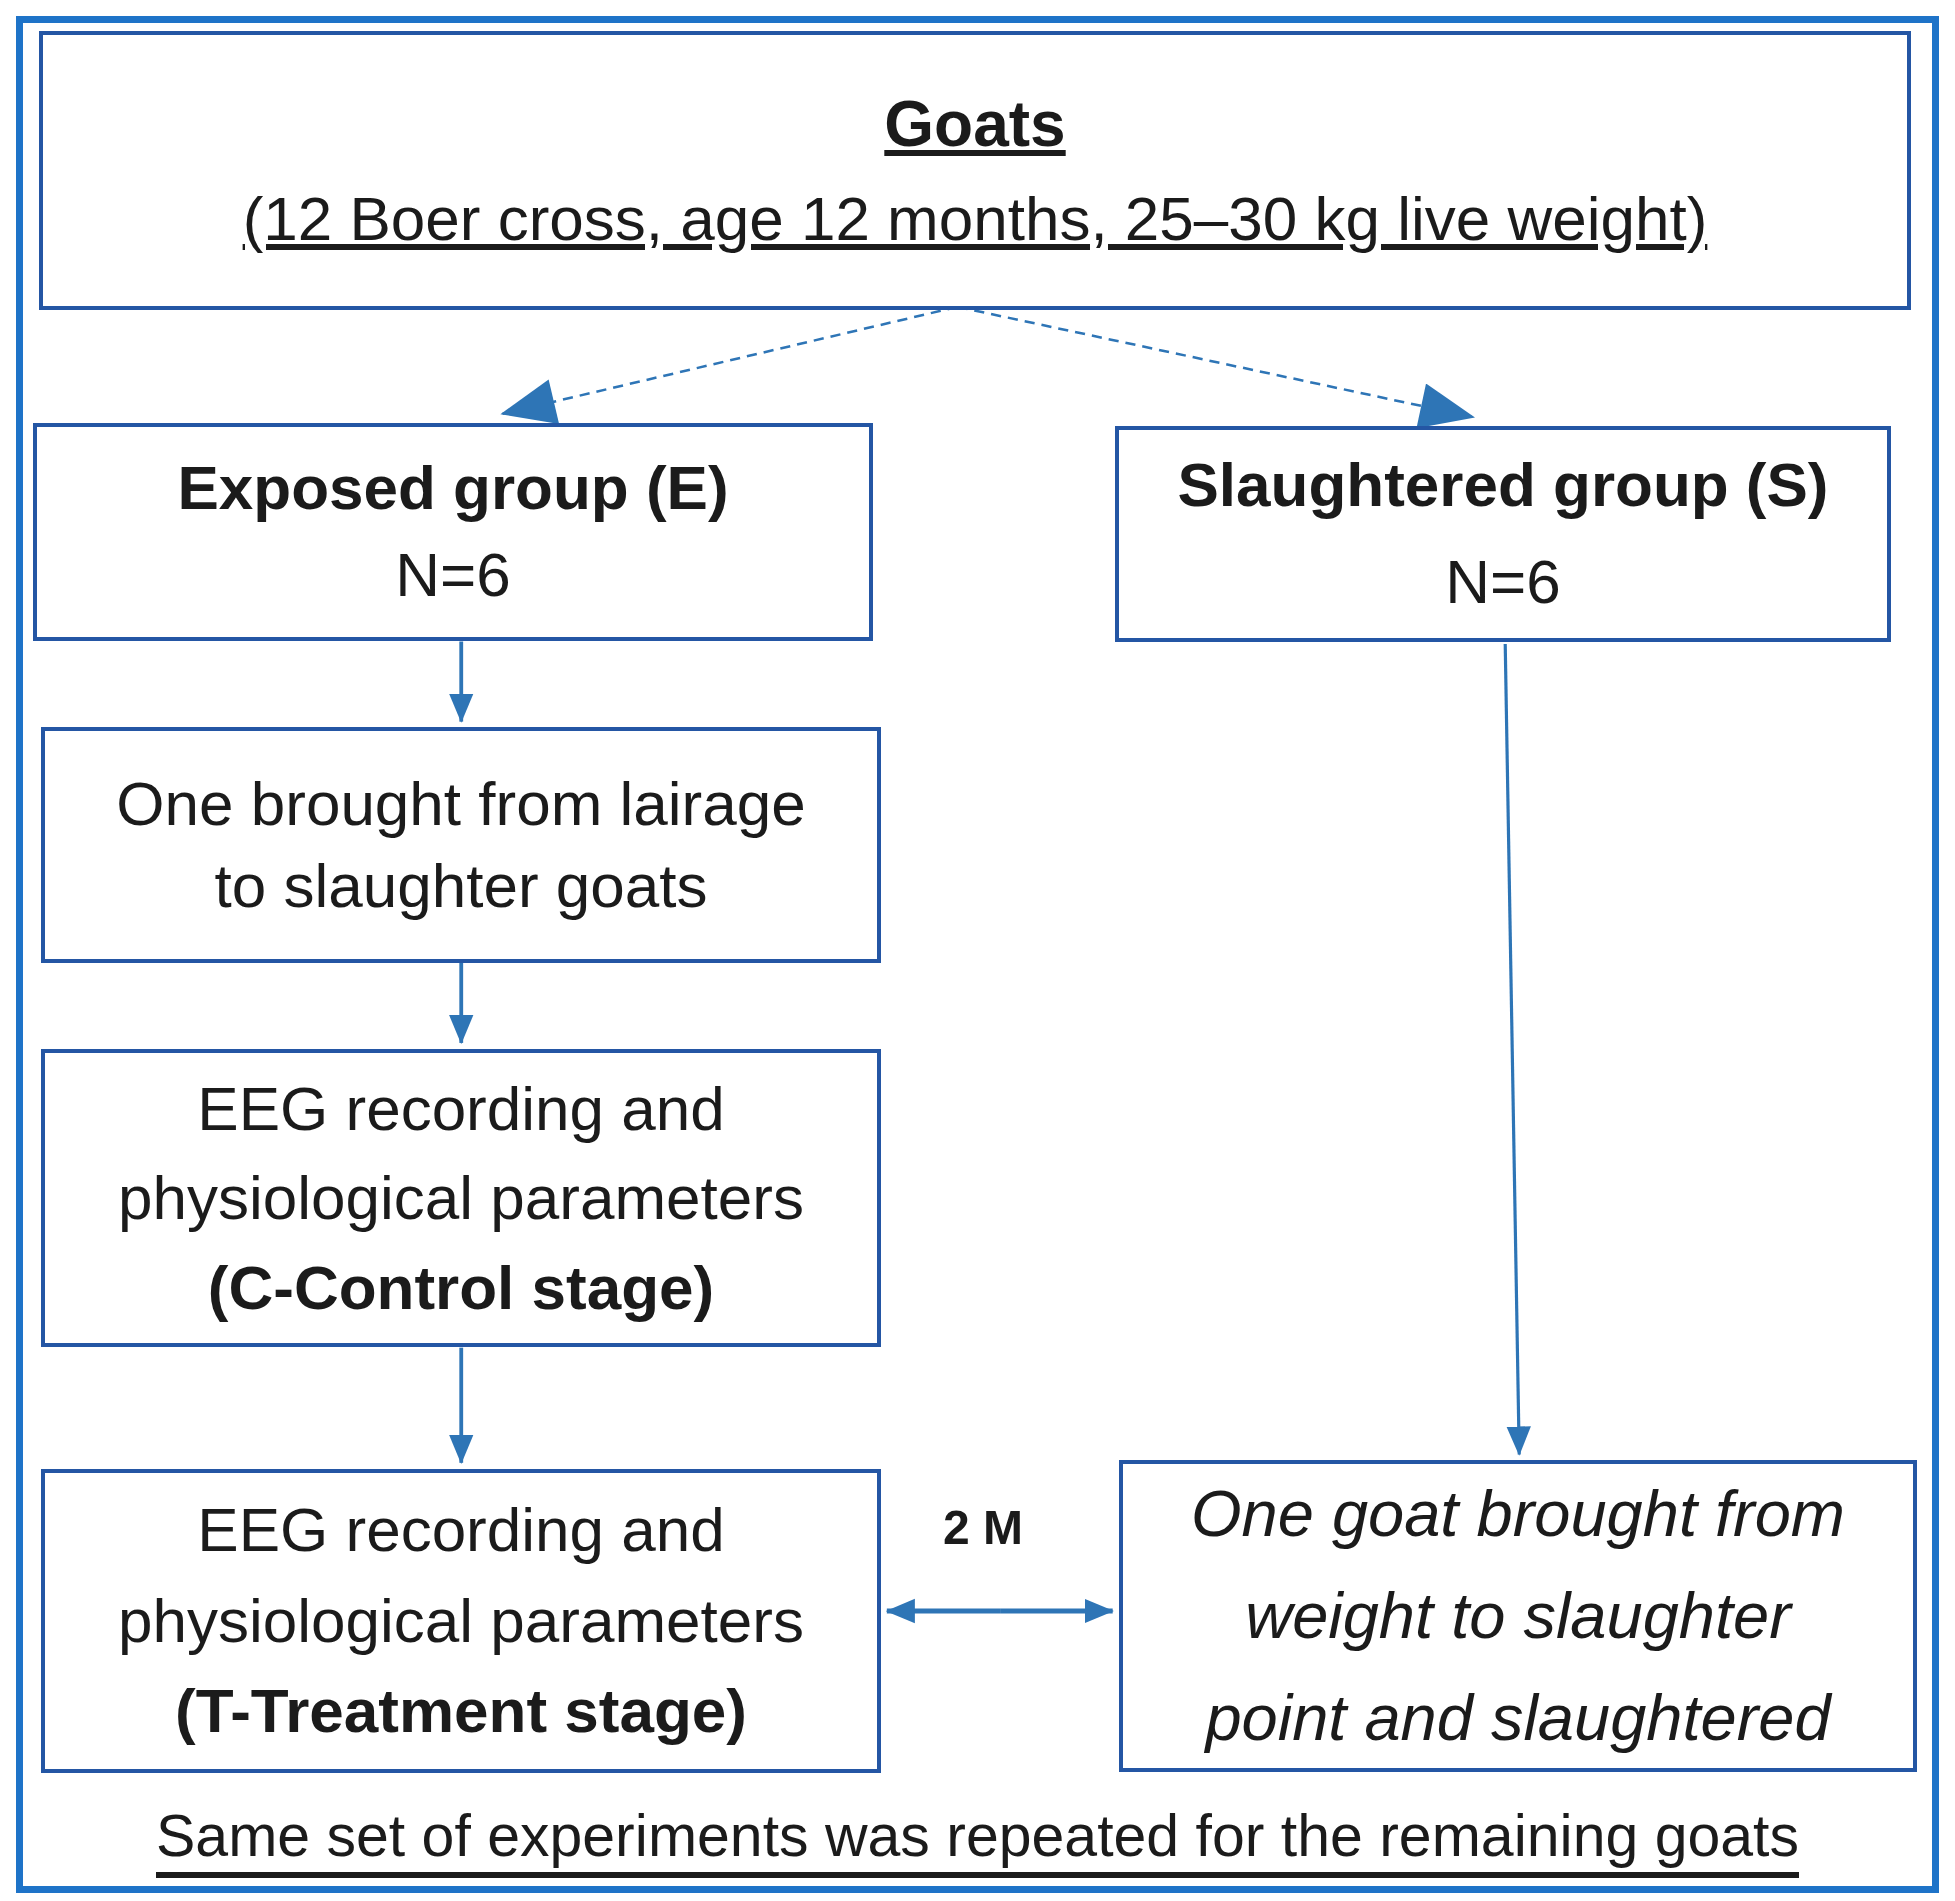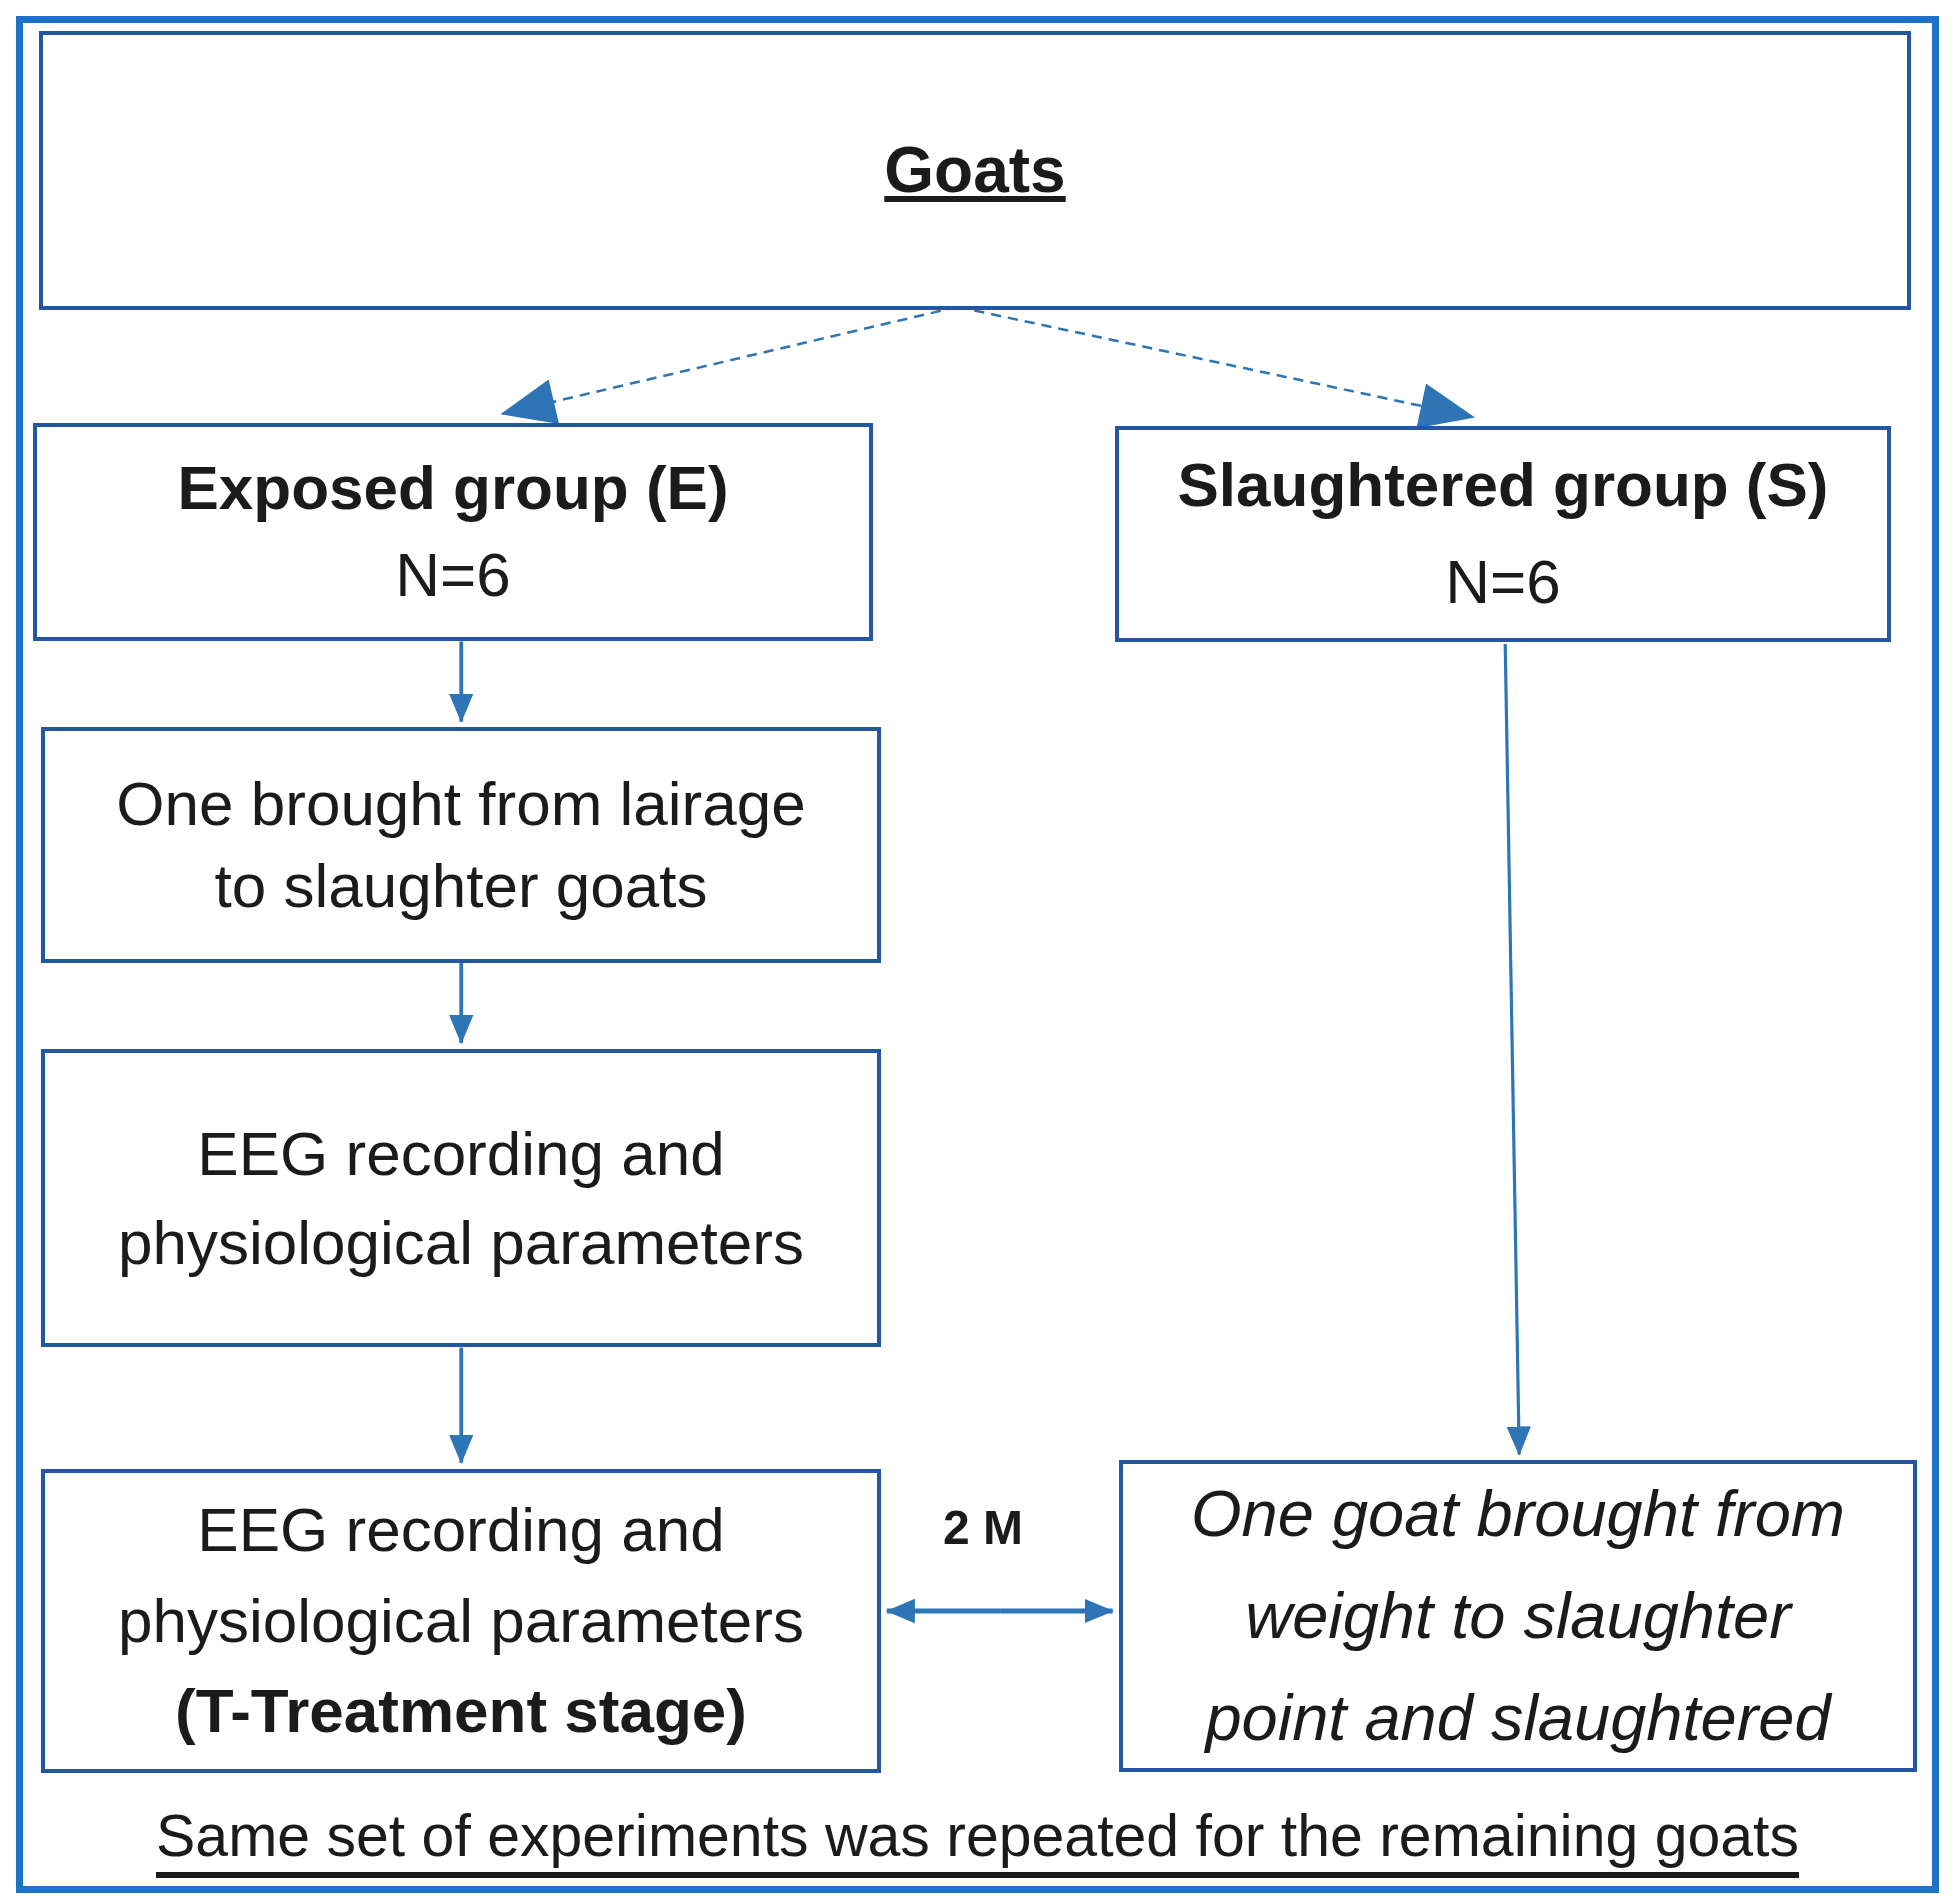--- a/index.html
+++ b/index.html
@@ -102,40 +102,42 @@
     <line x1="2366" y1="1012" x2="2388" y2="2286" stroke-width="5" marker-end="url(#headMd)"></line>
 
     <line x1="1572" y1="2532" x2="1394" y2="2532" stroke-width="8" marker-end="url(#headMd)"></line>
     <line x1="1572" y1="2532" x2="1749" y2="2532" stroke-width="8" marker-end="url(#headMd)"></line>
   </svg>
 
   <div class="frame"></div>
 
   <div class="box goats-box">
     <span class="ln title bold">Goats</span>
+    <span class="ln">(12 Boer cross, age 12 months, 25–30 kg live weight)</span>
   </div>
 
   <div class="box exposed-box">
     <span class="ln bold">Exposed group (E)</span>
     <span class="ln">N=6</span>
   </div>
 
   <div class="box slaughtered-box">
     <span class="ln bold">Slaughtered group (S)</span>
     <span class="ln">N=6</span>
   </div>
 
   <div class="box lairage-box">
     <span class="ln">One brought from lairage</span>
     <span class="ln">to slaughter goats</span>
   </div>
 
   <div class="box control-box">
     <span class="ln">EEG recording and</span>
     <span class="ln">physiological parameters</span>
+    <span class="ln bold">(C-Control stage)</span>
   </div>
 
   <div class="box treatment-box">
     <span class="ln">EEG recording and</span>
     <span class="ln">physiological parameters</span>
     <span class="ln bold">(T-Treatment stage)</span>
   </div>
 
   <div class="box slaughterpt-box">
     <span class="ln">One goat brought from</span>

